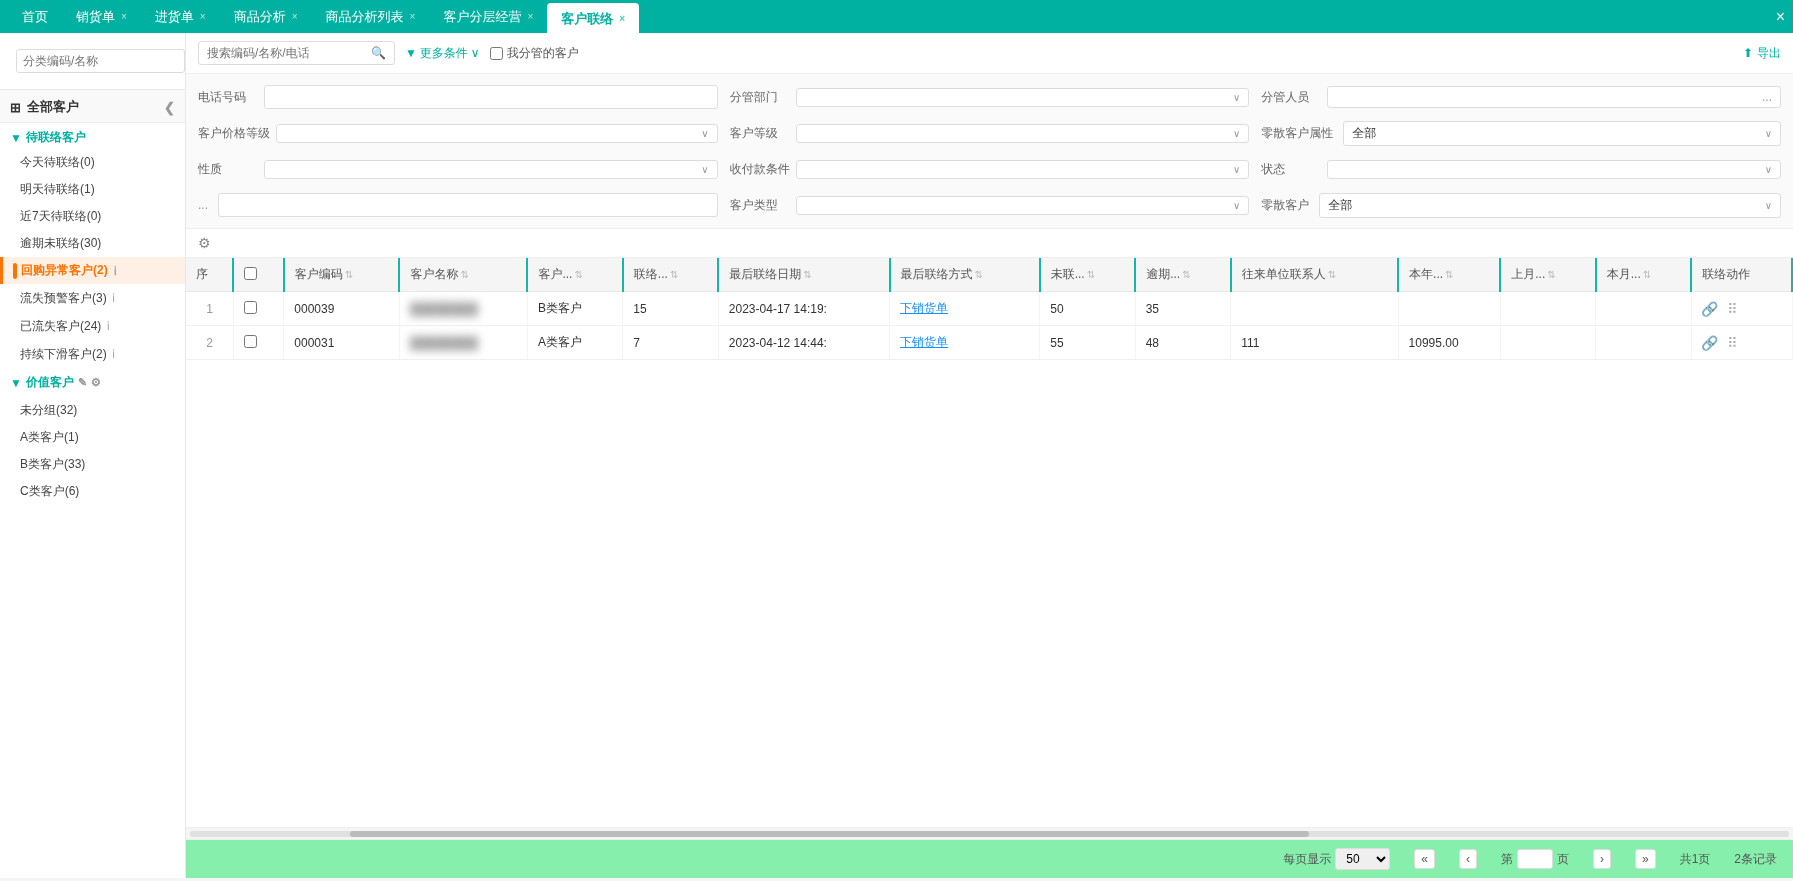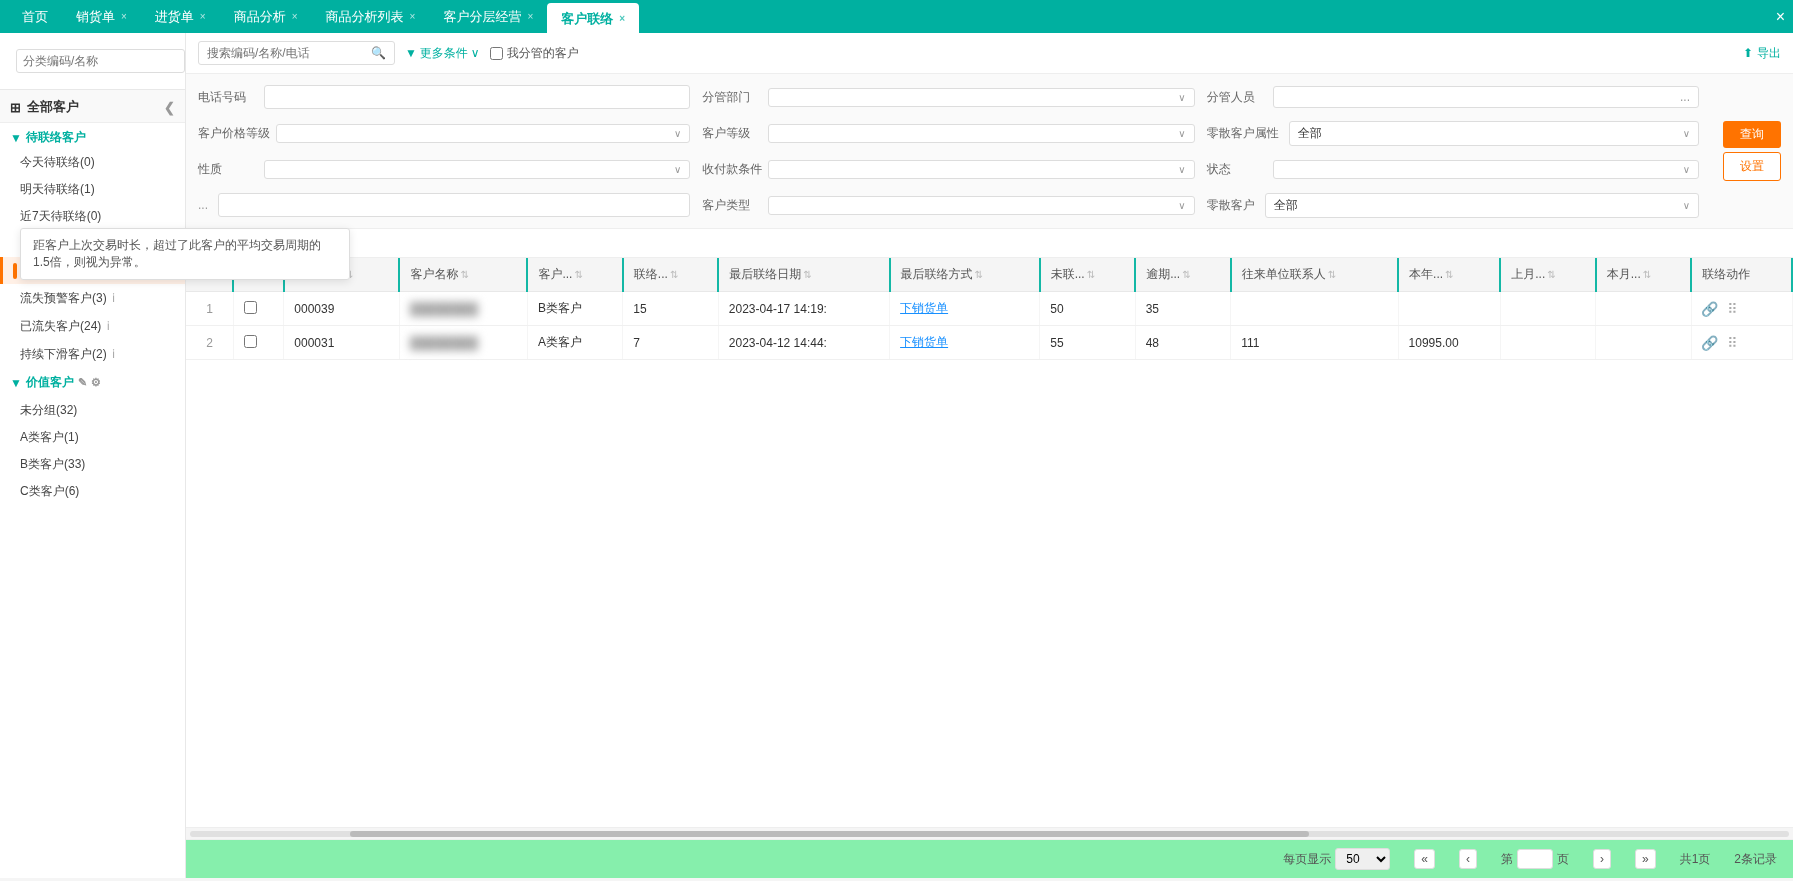--- a/index.html
+++ b/index.html
@@ -279,23 +279,20 @@
       <span>A类客户(1)</span>
     </div>
     <div class="sidebar-item">
       <span>B类客户(33)</span>
     </div>
     <div class="sidebar-item">
       <span>C类客户(6)</span>
     </div>
   </div>
 
-  <div class="tooltip-box">
-    <span>距客户上次交易时长，超过了此客户的平均交易周期的1.5倍，则视为异常。</span>
-  </div>
 
   <div class="content-area">
 
     <div class="filter-top-bar">
       <div class="filter-search-input">
         <input type="text" placeholder="搜索编码/名称/电话" style="">
         <span style="color:#999;">🔍</span>
       </div>
       <div class="filter-more">
         <span>▼</span>
@@ -391,24 +388,20 @@
         </div>
         <div class="filter-row-item">
           <span style="color:#666; white-space:nowrap;">零散客户</span>
           <div class="filter-select" style="flex:1; margin-left:4px;">
             <span>全部</span>
             <span class="chevron">∨</span>
           </div>
         </div>
       </div>
 
-      <div style="padding:8px 12px; display:flex; flex-direction:column; gap:4px; justify-content:center;">
-        <button class="btn-query">查询</button>
-        <button class="btn-set">设置</button>
-      </div>
     </div>
 
     <div class="table-toolbar">
       <span class="gear-icon">⚙</span>
     </div>
 
     <div class="table-container">
       <table>
         <thead>
           <tr>

